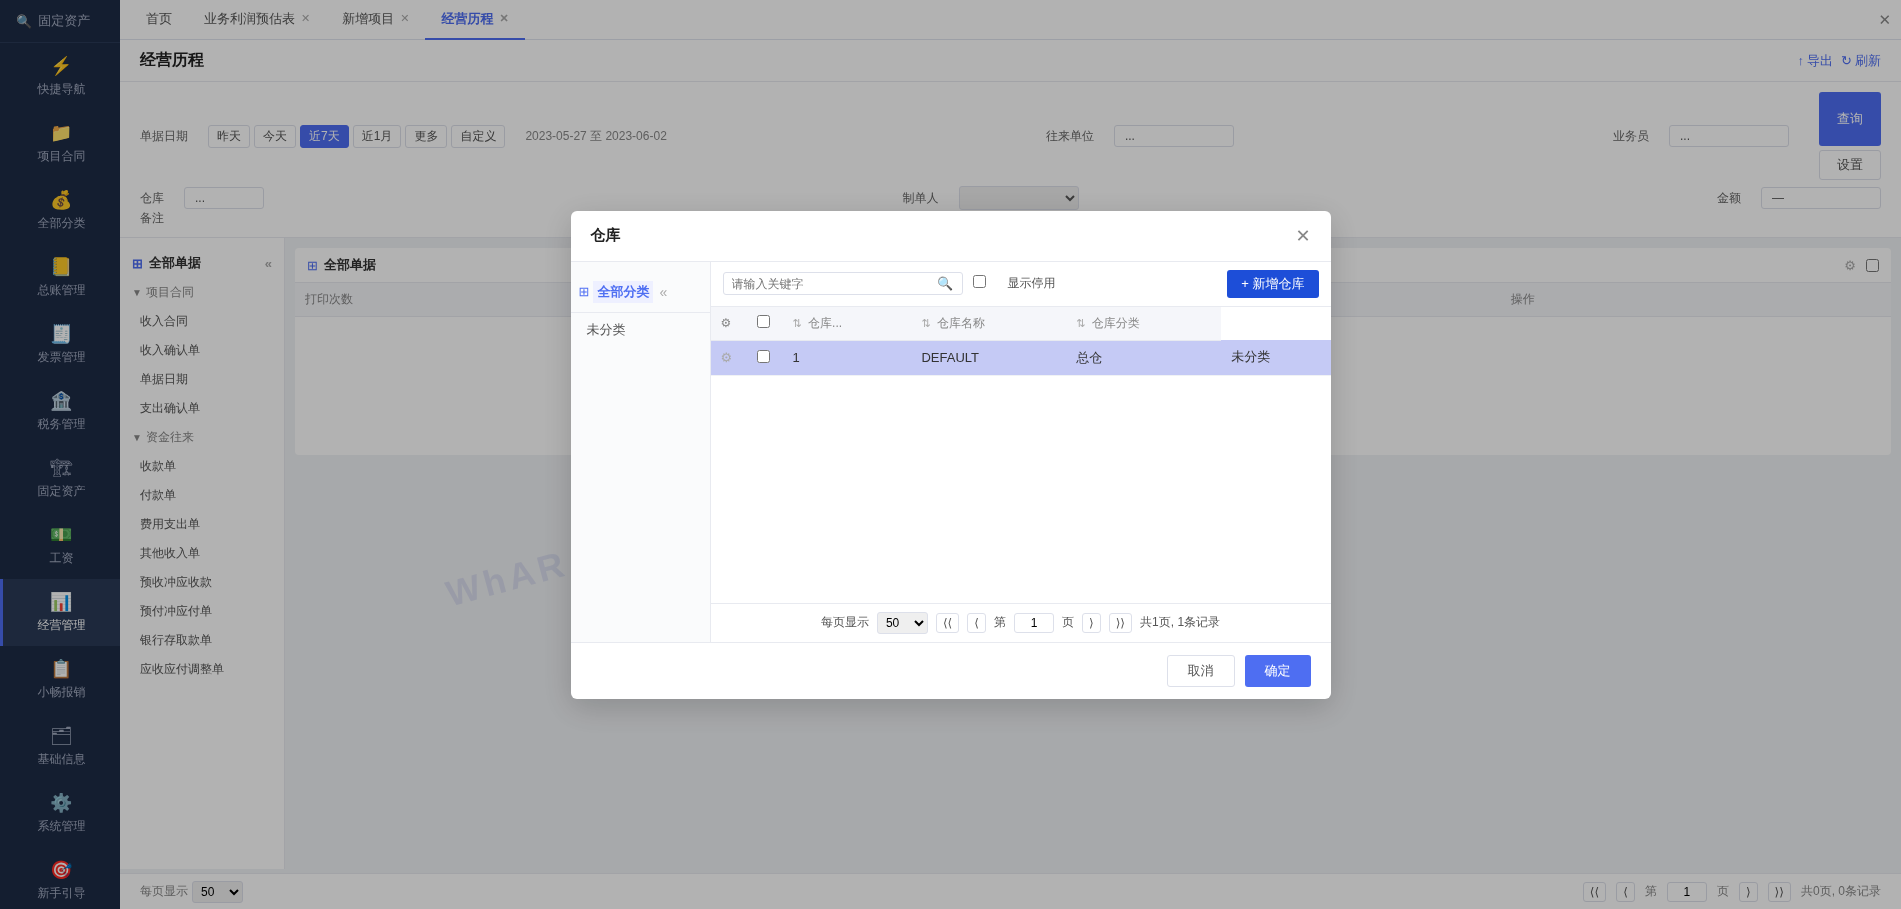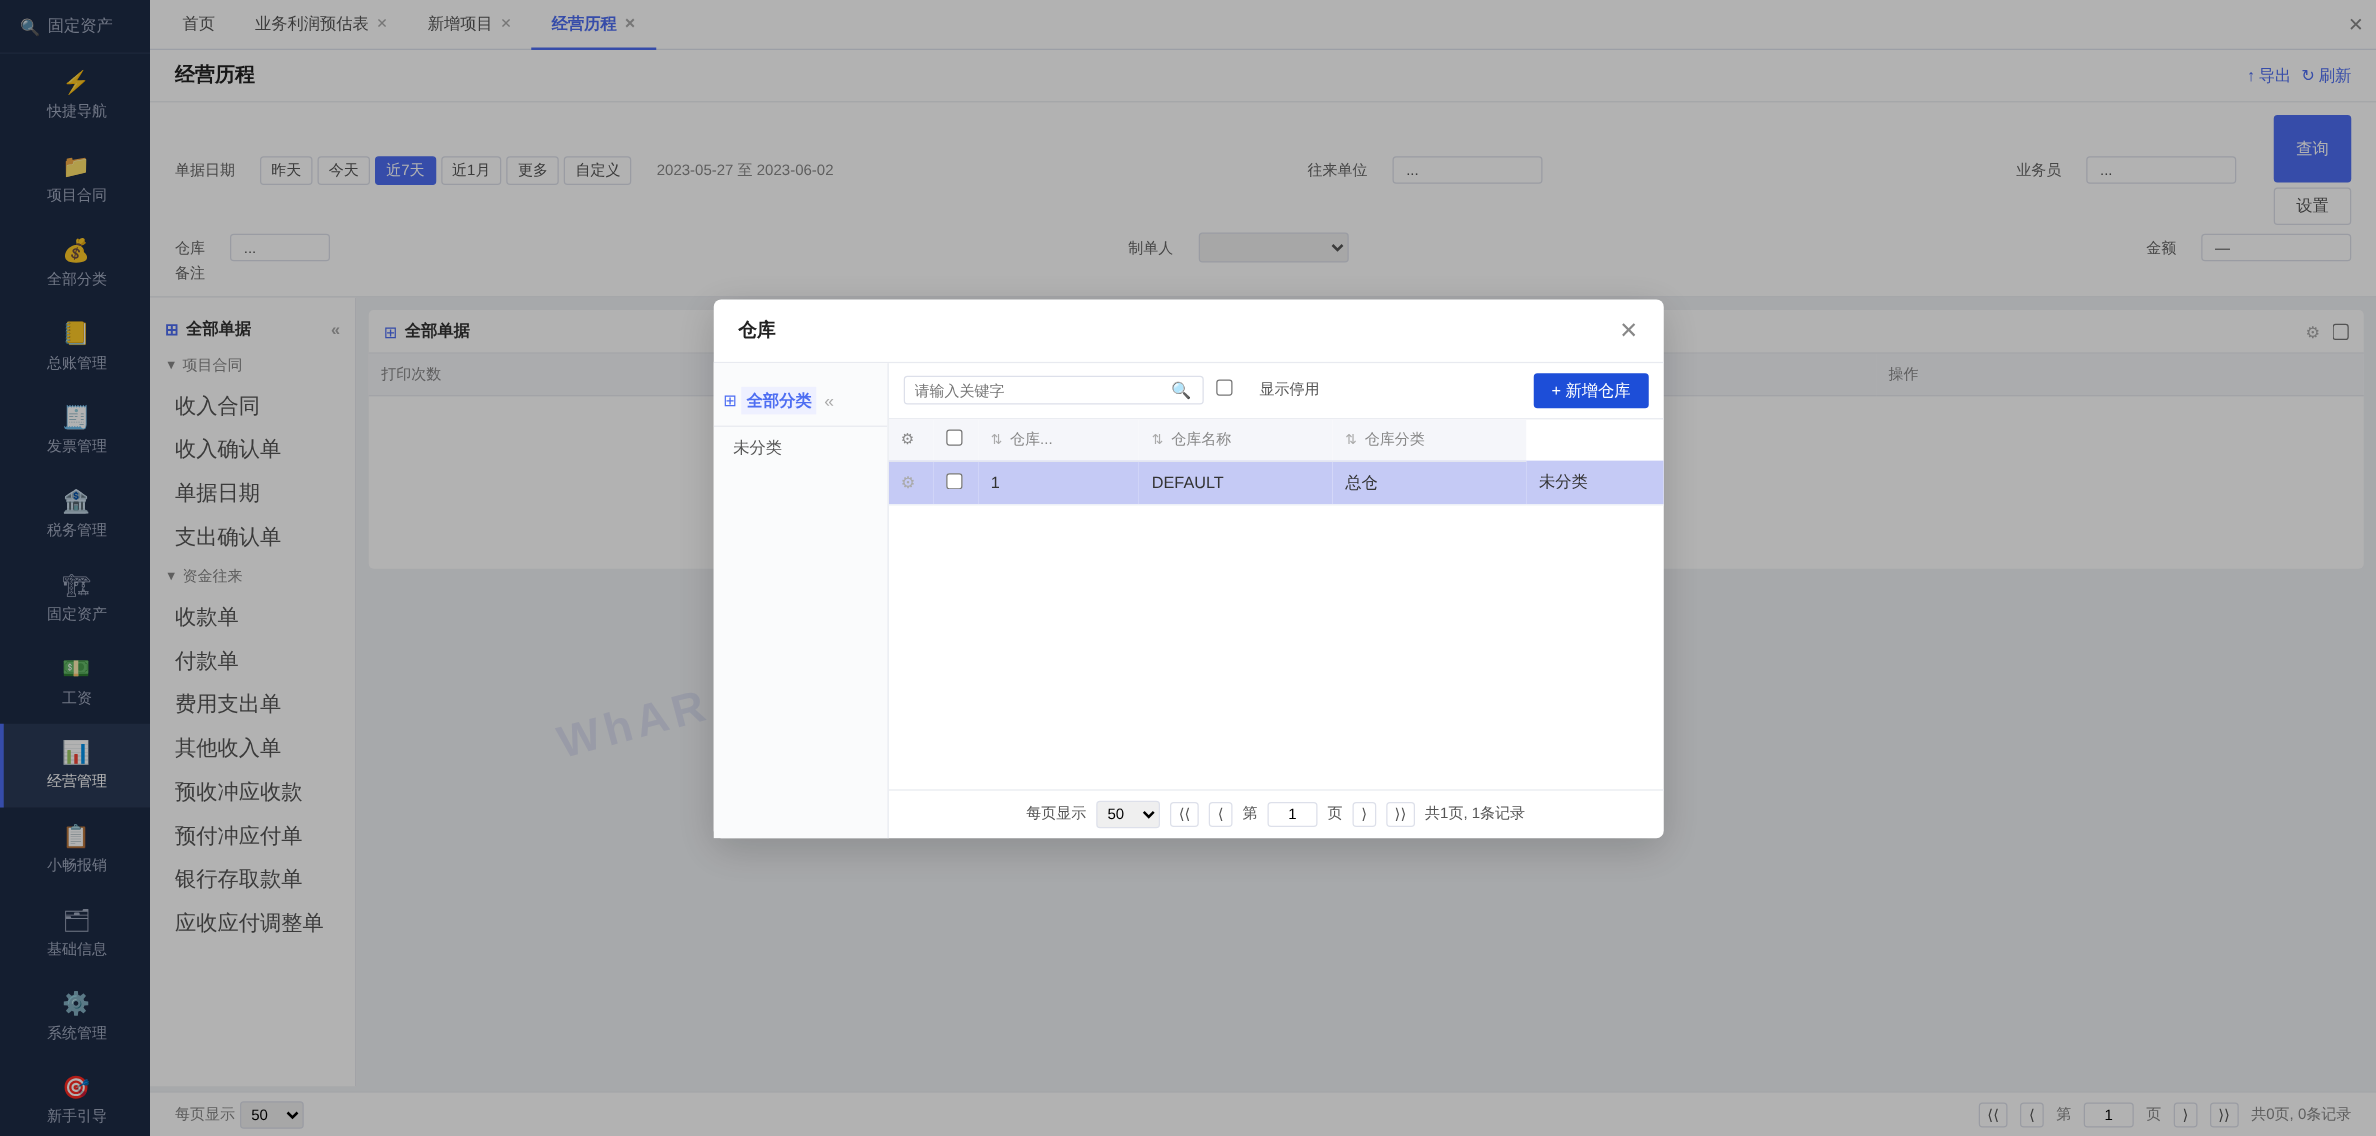--- a/index.html
+++ b/index.html
@@ -91,21 +91,21 @@
 
     
     .modal-footer { display: flex; justify-content: flex-end; padding: 12px 20px; border-top: 1px solid #e8eaf0; gap: 10px; }
     .btn-cancel { background: #fff; border: 1px solid #dde0ea; border-radius: 3px; padding: 6px 20px; cursor: pointer; color: #555; font-size: 13px; }
     .btn-confirm { background: #4e6ef2; color: #fff; border: none; border-radius: 3px; padding: 6px 20px; cursor: pointer; font-size: 13px; }
 
     
     .left-panel { position: absolute; left: 120px; top: 40px; width: 165px; height: calc(100% - 40px); background: #fff; border-right: 1px solid #e8eaf0; padding: 10px 0; overflow-y: auto; z-index: 1; }
     .left-panel-title { padding: 6px 12px; font-size: 13px; font-weight: bold; color: #333; display: flex; align-items: center; gap: 6px; }
     .left-panel-collapse { margin-left: auto; color: #aaa; cursor: pointer; }
-    .left-panel-item { padding: 6px 20px; font-size: 17px; color: #555; cursor: pointer; }
+    .left-panel-item { padding: 6px 20px; font-size: 12px; color: #555; cursor: pointer; }
     .left-panel-group { padding: 6px 12px; font-size: 12px; color: #888; display: flex; align-items: center; gap: 4px; cursor: pointer; }
     .left-panel-group .arrow { font-size: 10px; }
 
     
     .watermark { position: absolute; top: 320px; left: 160px; font-size: 36px; color: rgba(180,190,230,0.35); font-weight: bold; transform: rotate(-15deg); pointer-events: none; z-index: 50; letter-spacing: 4px; }
 
     
     .bottom-bar { position: fixed; bottom: 0; left: 120px; right: 0; height: 36px; background: #fff; border-top: 1px solid #e8eaf0; display: flex; align-items: center; padding: 0 20px; font-size: 12px; color: #888; z-index: 90; }
     .bottom-bar-right { margin-left: auto; display: flex; align-items: center; gap: 10px; }
   </style>
@@ -387,20 +387,24 @@
         <button class="page-btn">⟨⟨</button>
         <button class="page-btn">⟨</button>
         <span>第</span>
         <input type="text" class="page-input" value="1" style="">
         <span>页</span>
         <button class="page-btn">⟩</button>
         <button class="page-btn">⟩⟩</button>
         <span>共1页, 1条记录</span>
       </div>
     </div>
+  </div>
+  <div class="modal-footer">
+    <button class="btn-cancel">取消</button>
+    <button class="btn-confirm">确定</button>
   </div>
 </div>
 
 <div class="bottom-bar">
   <span>每页显示</span>
   <select class="page-select" style="margin:0 4px;">
     <option>50</option>
     <option>10</option>
     <option>20</option>
     <option>100</option>

